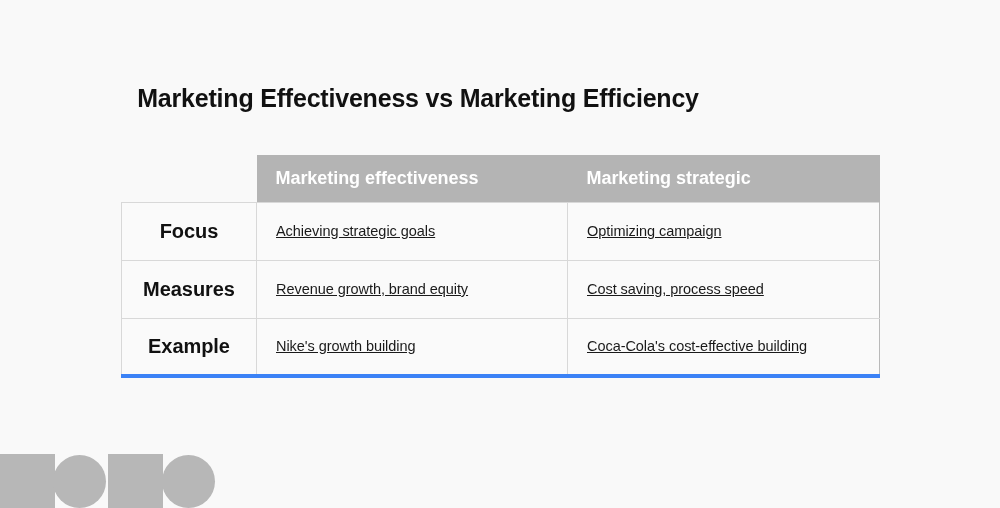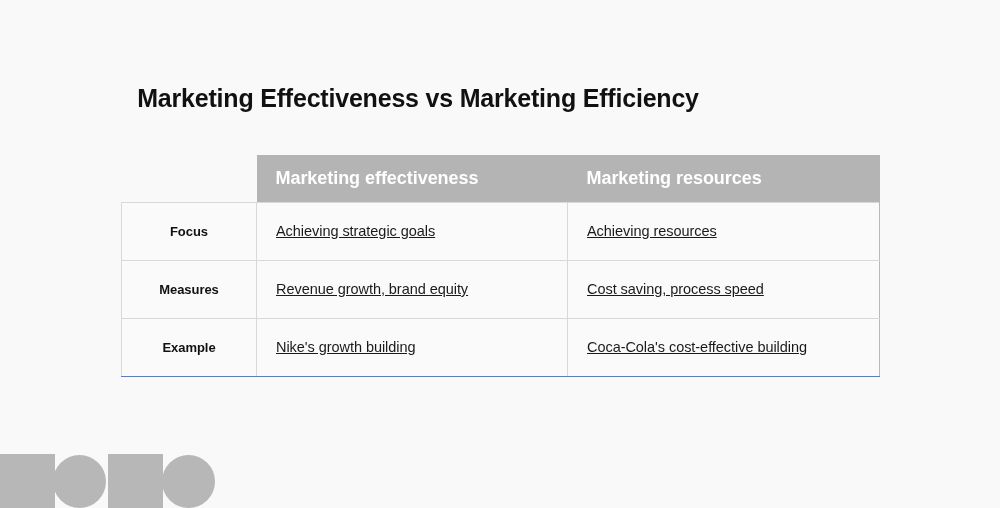--- a/index.html
+++ b/index.html
@@ -85,32 +85,32 @@
     background: #fafafa;
     vertical-align: middle;
     font-size: 14.5px;
     color: #1a1a1a;
     letter-spacing: -0.05px;
   }
 
   tbody td.rowlabel {
     text-align: center;
     font-weight: bold;
-    font-size: 13px;
+    font-size: 20px;
     color: #111111;
   }
 
   tbody td.val {
     text-align: left;
     padding-left: 19px;
     text-decoration: underline;
   }
 
   
-  tbody tr:last-child td { border-bottom: 1px solid #3b82f6; }
+  tbody tr:last-child td { border-bottom: 4px solid #3b82f6; }
   tbody td:last-child { border-right: 1px solid #b9b9b9; }
 
   
   .deco {
     position: absolute;
     left: 0;
     bottom: 0;
     width: 220px;
     height: 62px;
   }
@@ -138,28 +138,28 @@
     <table class="cmp">
       <colgroup>
         <col class="c1">
         <col class="c2">
         <col class="c3">
       </colgroup>
       <thead>
         <tr>
           <th class="corner"></th>
           <th class="hcell">Marketing effectiveness</th>
-          <th class="hcell">Marketing resources</th>
+          <th class="hcell">Marketing strategic</th>
         </tr>
       </thead>
       <tbody>
         <tr>
           <td class="rowlabel">Focus</td>
           <td class="val">Achieving strategic goals</td>
-          <td class="val">Achieving resources</td>
+          <td class="val">Optimizing campaign</td>
         </tr>
         <tr>
           <td class="rowlabel">Measures</td>
           <td class="val">Revenue growth, brand equity</td>
           <td class="val">Cost saving, process speed</td>
         </tr>
         <tr>
           <td class="rowlabel">Example</td>
           <td class="val">Nike's growth building</td>
           <td class="val">Coca-Cola's cost-effective building</td>

